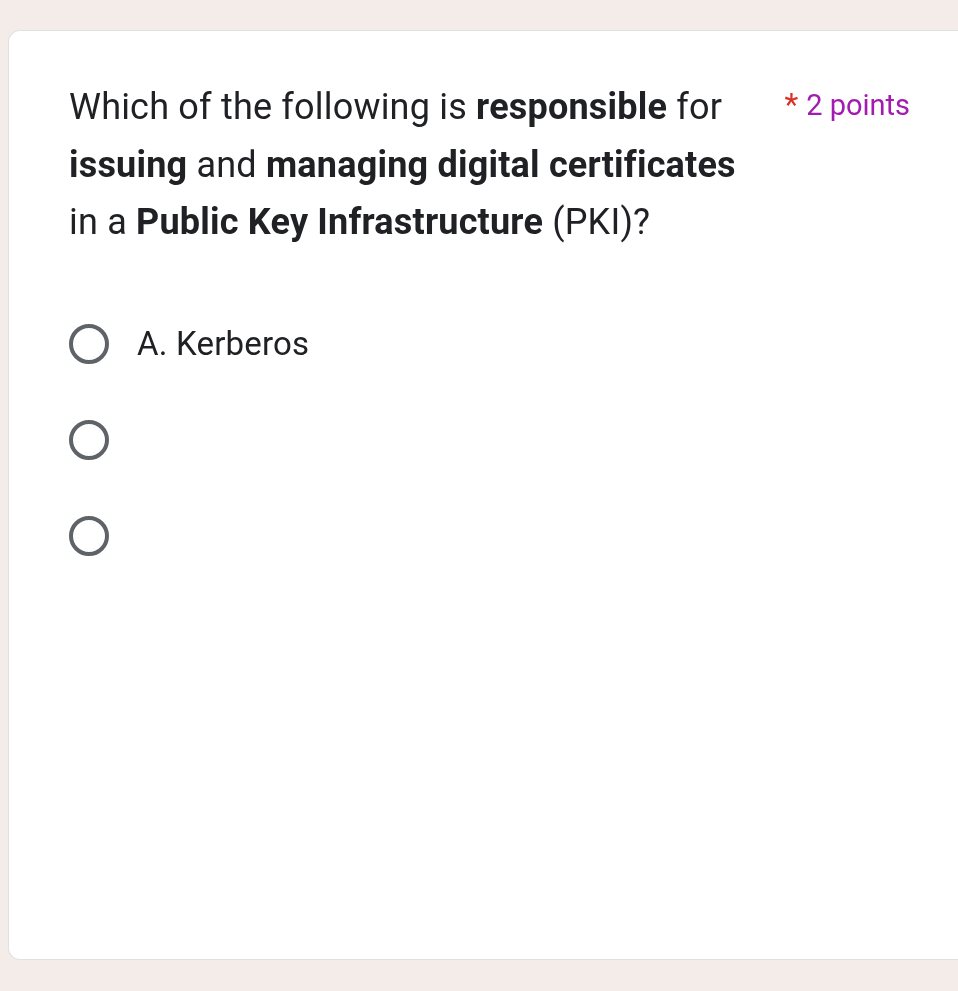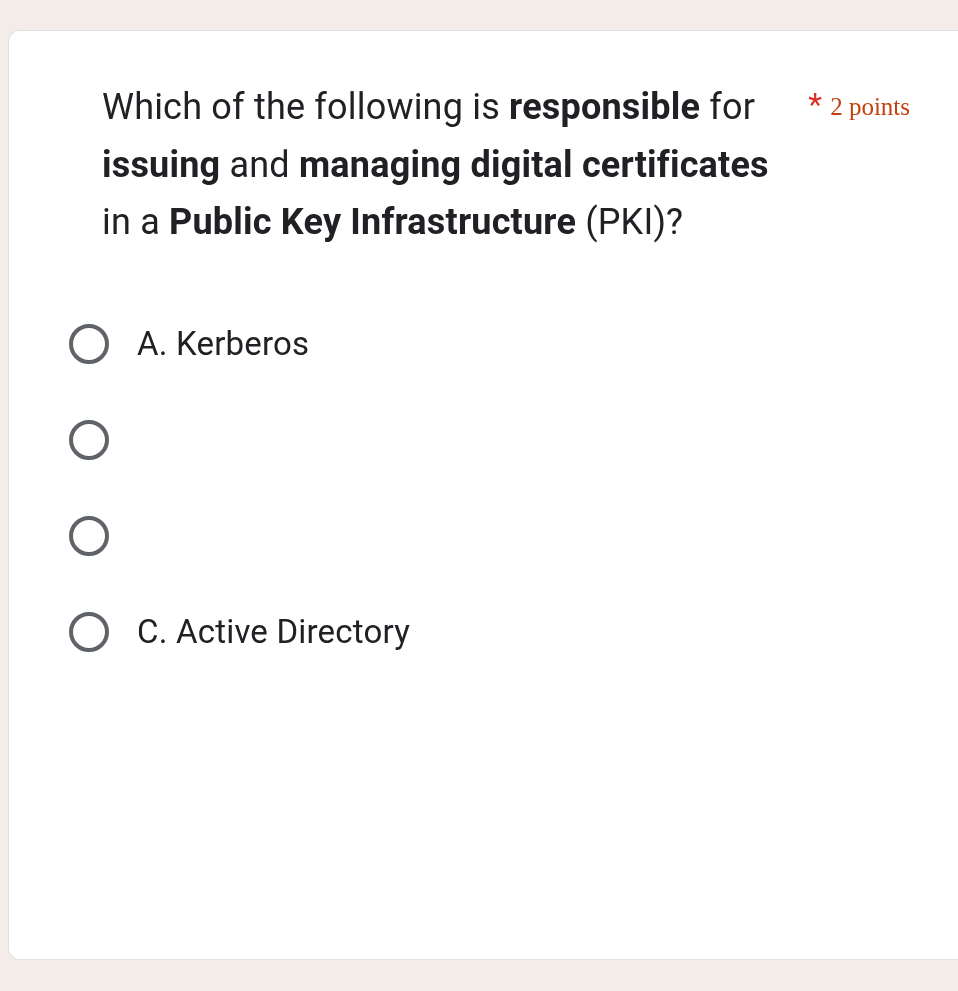--- a/index.html
+++ b/index.html
@@ -29,42 +29,40 @@
       align-items: flex-start;
       gap: 20px;
     }
     .question-text {
       font-size: 36px;
       line-height: 1.6;
       color: #202124;
       font-weight: 400;
       flex: 1;
       letter-spacing: 0.2px;
-      margin-left: 33px;
     }
     .question-text b {
       font-weight: 700;
     }
     .points-wrap {
       white-space: nowrap;
       display: flex;
       align-items: baseline;
       gap: 8px;
       padding-top: 6px;
     }
     .required {
       color: #d93025;
       font-size: 32px;
       font-weight: 400;
     }
     .points {
-      color: #c2410c;
-      font-size: 25px;
+      color: #a21caf;
+      font-size: 29px;
       font-weight: 400;
-      font-family: Liberation Serif, serif;
     }
     .options {
       margin-top: 72px;
     }
     .option {
       display: flex;
       align-items: flex-start;
       gap: 28px;
       margin-bottom: 56px;
       cursor: pointer;
@@ -100,18 +98,14 @@
     <div class="option">
       <div class="radio"></div>
       <span class="option-label">A. Kerberos</span>
     </div>
     <div class="option">
       <div class="radio"></div>
     </div>
     <div class="option">
       <div class="radio"></div>
     </div>
-    <div class="option">
-      <div class="radio"></div>
-      <span class="option-label">C. Active Directory</span>
-    </div>
   </div>
 </div>
 
 </body></html>

